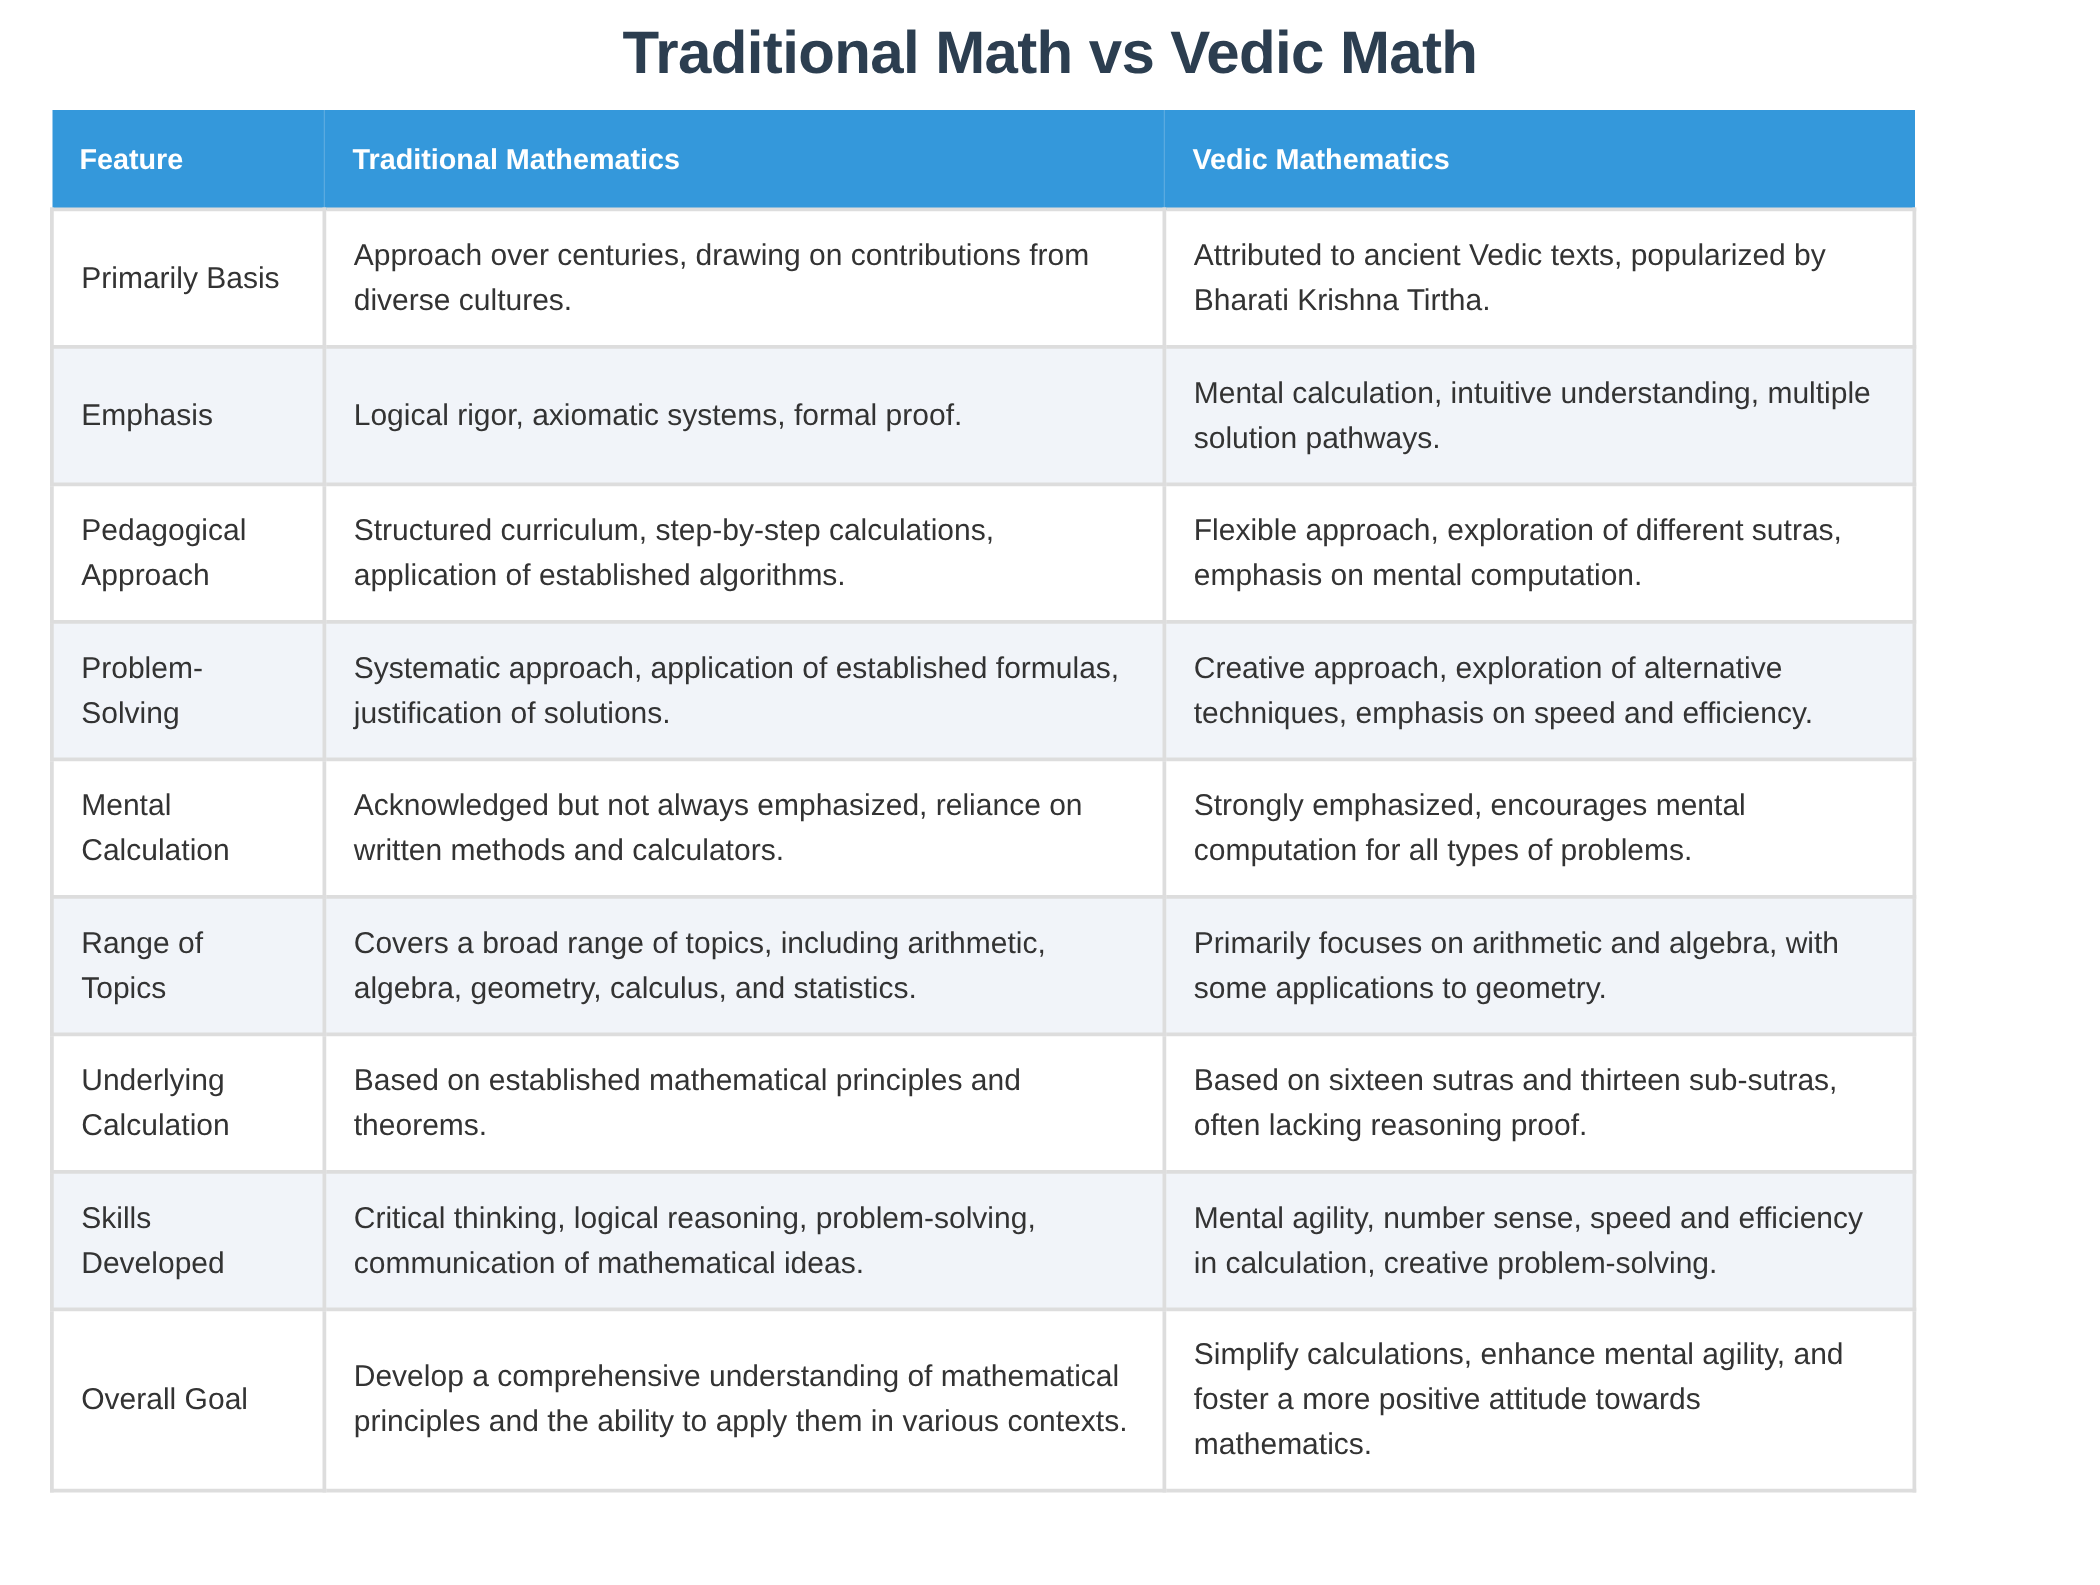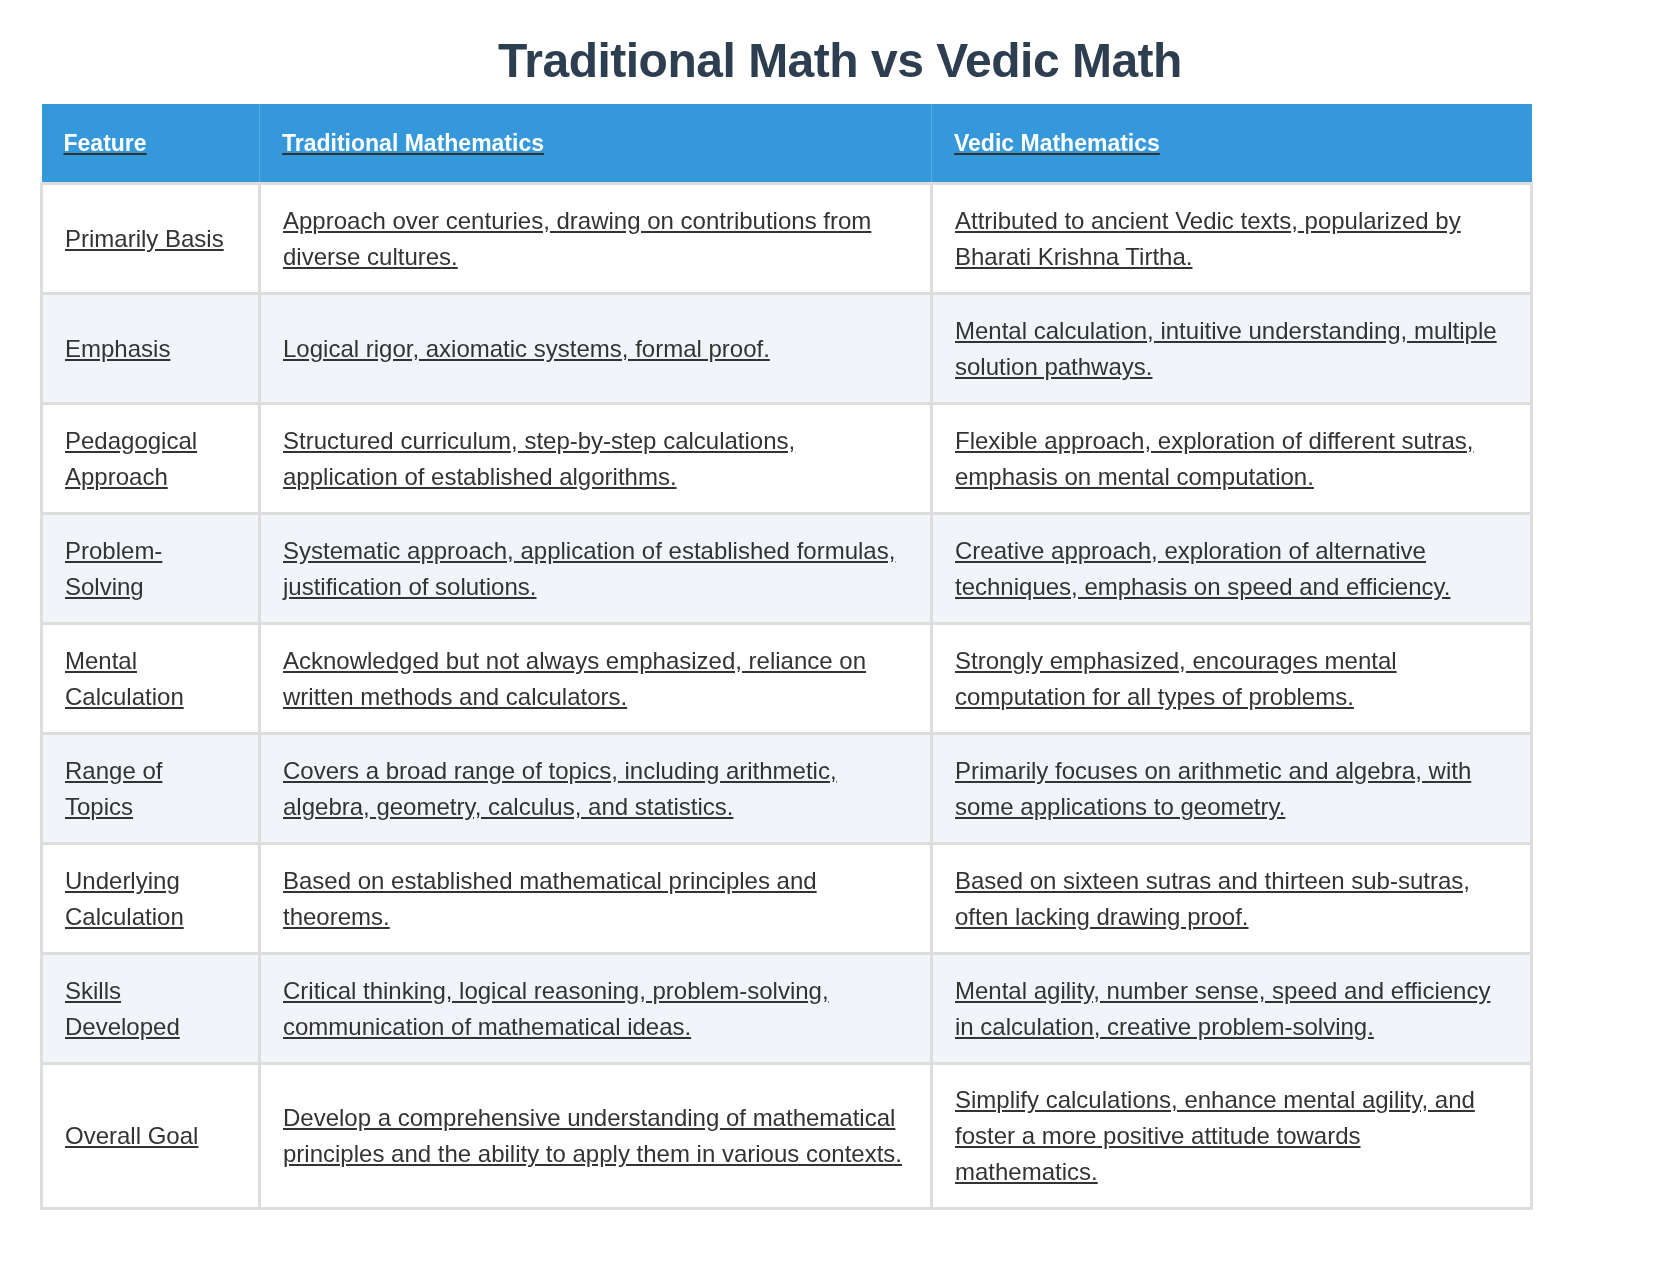--- a/index.html
+++ b/index.html
@@ -1,24 +1,24 @@
 <!DOCTYPE html>
 <html><head>
 <meta charset="utf-8">
 <style>
   html, body { margin: 0; padding: 0; background: #ffffff; }
   body { width: 1680px; height: 1268px; font-family: "Liberation Sans", sans-serif; color: #333333; }
-  .page { padding-top: 22px; }
+  .page { padding-top: 4px; }
   h1 {
     margin: 0; text-align: center; font-size: 48px; font-weight: bold;
     color: #2c3e50; height: 78px; line-height: 78px; letter-spacing: -0.5px;
   }
   table {
-    position: absolute; left: 40px; top: 104px; width: 1490px;
-    border-collapse: collapse; table-layout: fixed; text-decoration: underline;
+    position: absolute; left: 40px; top: 88px; width: 1490px;
+    border-collapse: collapse; table-layout: fixed;
   }
   col.c1 { width: 218px; } col.c2 { width: 672px; } col.c3 { width: 600px; }
   th {
     background: #3498db; color: #ffffff; font-size: 23px; font-weight: bold;
     text-align: left; height: 78px; padding: 0 22px; border-right: 1px solid #5aaae0;
   }
   th:last-child { border-right: none; }
   td {
     font-size: 24px; line-height: 36px; padding: 17px 22px; height: 73px;
     border: 3px solid #dddddd; vertical-align: middle;
@@ -70,21 +70,21 @@
         <td>Strongly emphasized, encourages mental computation for all types of problems.</td>
       </tr>
       <tr class="alt">
         <td>Range of Topics</td>
         <td>Covers a broad range of topics, including arithmetic, algebra, geometry, calculus, and statistics.</td>
         <td>Primarily focuses on arithmetic and algebra, with some applications to geometry.</td>
       </tr>
       <tr>
         <td>Underlying Calculation</td>
         <td>Based on established mathematical principles and theorems.</td>
-        <td>Based on sixteen sutras and thirteen sub-sutras, often lacking drawing proof.</td>
+        <td>Based on sixteen sutras and thirteen sub-sutras, often lacking reasoning proof.</td>
       </tr>
       <tr class="alt">
         <td>Skills Developed</td>
         <td>Critical thinking, logical reasoning, problem-solving, communication of mathematical ideas.</td>
         <td>Mental agility, number sense, speed and efficiency in calculation, creative problem-solving.</td>
       </tr>
       <tr>
         <td>Overall Goal</td>
         <td>Develop a comprehensive understanding of mathematical principles and the ability to apply them in various contexts.</td>
         <td>Simplify calculations, enhance mental agility, and foster a more positive attitude towards mathematics.</td>

